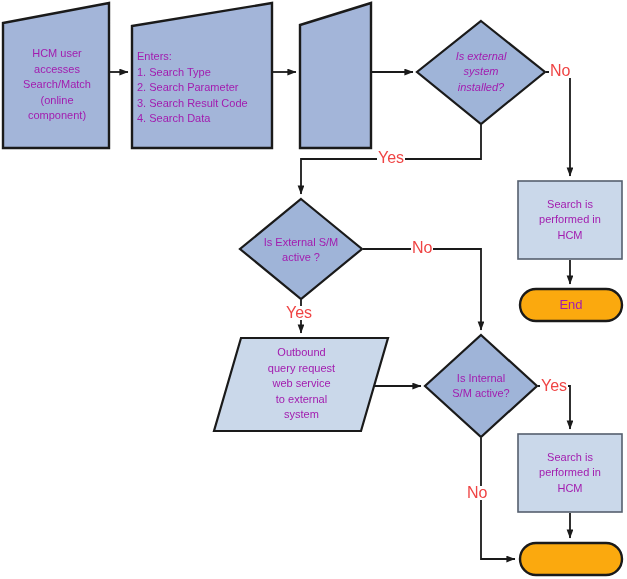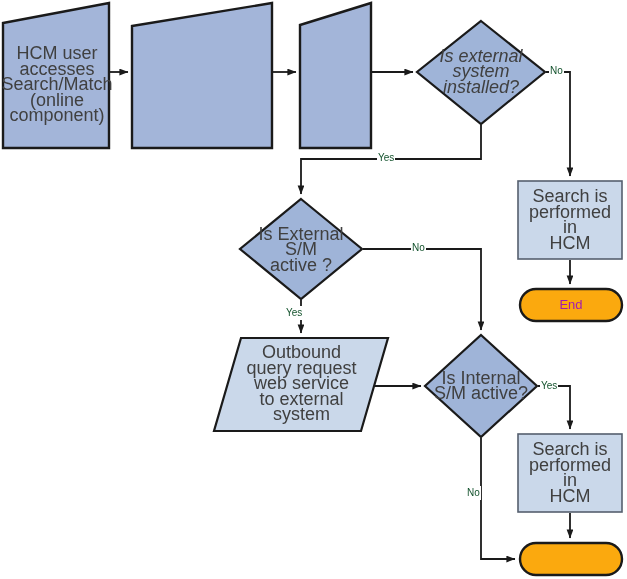--- a/index.html
+++ b/index.html
@@ -21,34 +21,34 @@
     top: 0;
     width: 627px;
     height: 579px;
   }
   .shape-text {
     position: absolute;
     display: flex;
     align-items: center;
     justify-content: center;
     text-align: center;
-    color: #404040;
-    font-size: 18px;
+    color: #a21caf;
+    font-size: 11px;
     line-height: 15.5px;
     white-space: pre-line;
     pointer-events: none;
   }
   .shape-text.left {
     justify-content: flex-start;
     text-align: left;
   }
   .edge-label {
     position: absolute;
-    color: #14532d;
-    font-size: 10px;
+    color: #ef4444;
+    font-size: 16px;
     line-height: 14px;
     background: #ffffff;
     padding: 0 1px;
     white-space: nowrap;
   }
   .term-text {
     font-size: 13px;
     color: #a21caf;
   }
 </style>
@@ -110,20 +110,25 @@
 
     <path d="M570,513 L570,538" fill="none" stroke="#1a1a1a" stroke-width="1.8" marker-end="url(#arrow)"></path>
   </svg>
 
   <div class="shape-text" style="left:6px; top:26px; width:102px; height:118px;">HCM user
 accesses
 Search/Match
 (online
 component)</div>
 
+  <div class="shape-text left" style="left:137px; top:34px; width:132px; height:108px;">Enters:
+1. Search Type
+2. Search Parameter
+3. Search Result Code
+4. Search Data</div>
 
 
   <div class="shape-text" style="left:431px; top:42px; width:100px; height:60px;font-style:italic;">Is external
 system
 installed?</div>
 
   <div class="shape-text" style="left:430px; top:370px; width:102px; height:32px;">Is Internal
 S/M active?</div>
 
   <div class="shape-text" style="left:242px; top:234px; width:118px; height:32px;">Is External S/M

